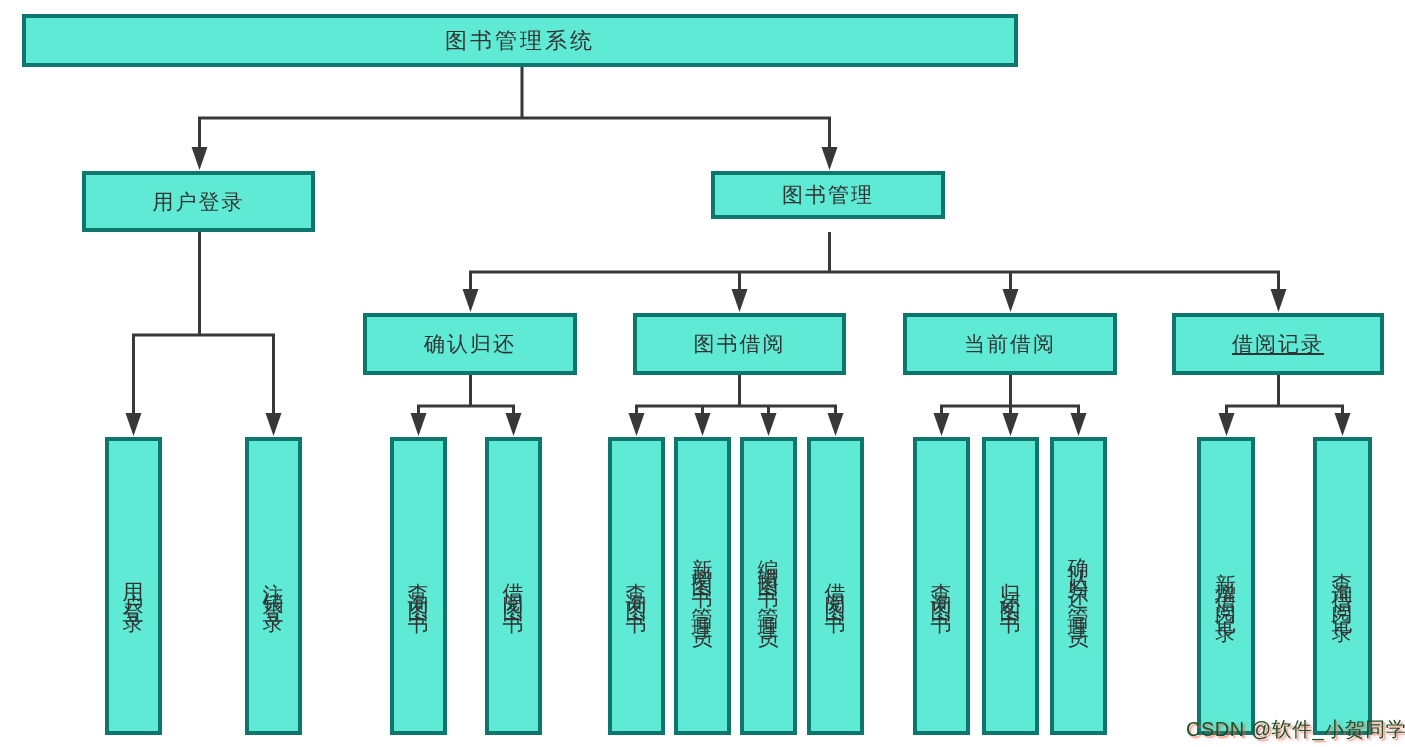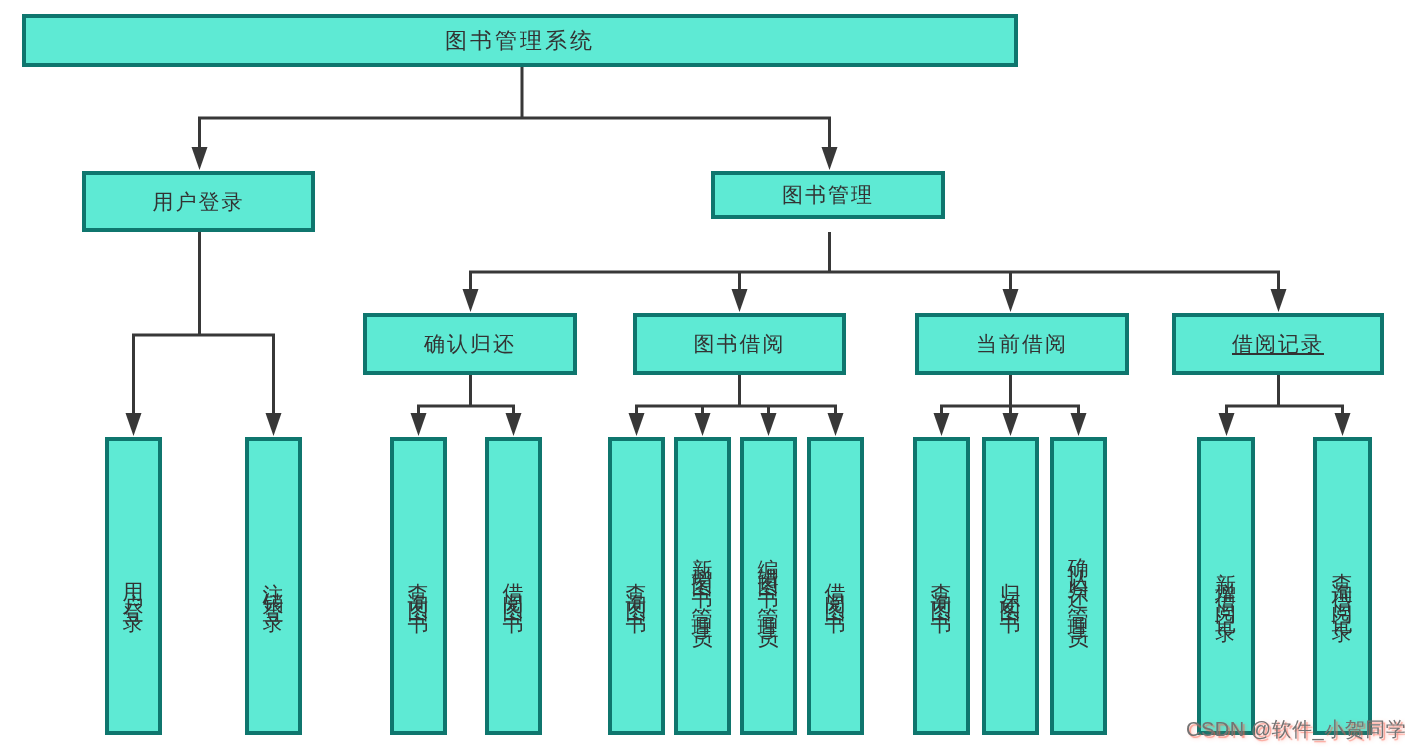--- a/index.html
+++ b/index.html
@@ -31,21 +31,21 @@
     letter-spacing:10px;
     line-height:1.1;
     color:#333333;
   }
   .watermark{
     position:absolute;
     left:1186px;top:716px;
     z-index:2;
     font-size:20px;
     letter-spacing:0.5px;
-    color:#737373;
+    color:#14532d;
     text-shadow:2px 2px 1px rgba(250,95,75,0.55), 3px 2px 4px rgba(250,95,75,0.35);
     white-space:nowrap;
   }
 </style>
 </head>
 <body>
 
 <div class="canvas">
 
   <svg class="connectors" width="1405" height="747" viewBox="0 0 1405 747">
@@ -98,21 +98,21 @@
   <div class="node hbox" style="left:711px;top:171px;width:234px;height:48px;">
     <span>图书管理</span>
   </div>
 
   <div class="node hbox" style="left:363px;top:313px;width:214px;height:62px;">
     <span>确认归还</span>
   </div>
   <div class="node hbox" style="left:633px;top:313px;width:213px;height:62px;">
     <span>图书借阅</span>
   </div>
-  <div class="node hbox" style="left:903px;top:313px;width:214px;height:62px;margin-left:12px;">
+  <div class="node hbox" style="left:903px;top:313px;width:214px;height:62px;">
     <span>当前借阅</span>
   </div>
   <div class="node hbox" style="left:1172px;top:313px;width:212px;height:62px;text-decoration:underline;">
     <span>借阅记录</span>
   </div>
 
   <div class="node vbox" style="left:105px;top:437px;width:57px;height:298px;">
     <span class="vtext">用户登录</span>
   </div>
   <div class="node vbox" style="left:245px;top:437px;width:57px;height:298px;">

